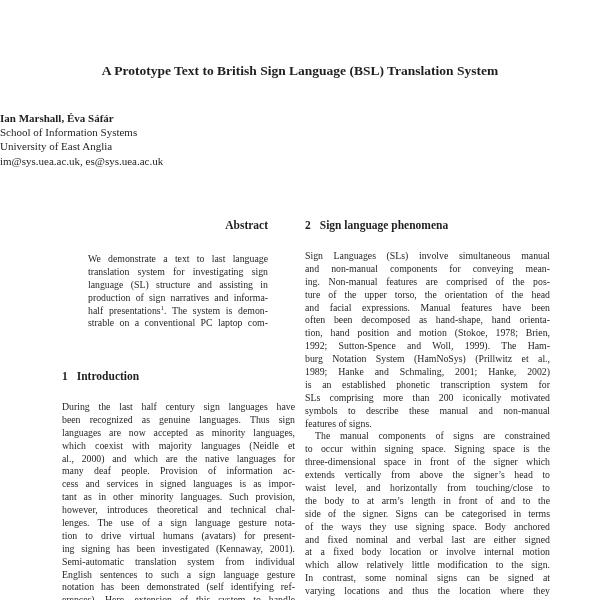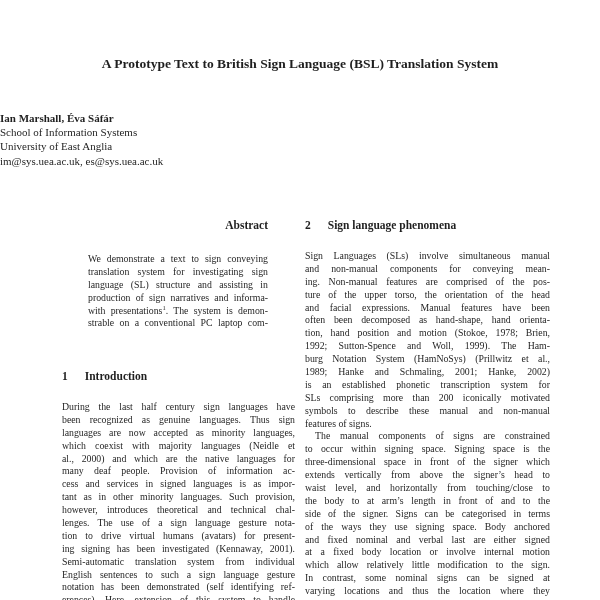--- a/index.html
+++ b/index.html
@@ -7,21 +7,21 @@
     position: relative;
     width: 600px;
     height: 600px;
     background: #ffffff;
     color: #1f1f1f;
     font-family: "Liberation Serif", serif;
     overflow: hidden;
   }
   .paper-title {
     position: absolute;
-    top: 56px;
+    top: 63px;
     left: 0;
     width: 600px;
     text-align: center;
     font-weight: bold;
     font-size: 13.5px;
     line-height: 16px;
   }
   .author-block {
     position: absolute;
     top: 111px;
@@ -32,21 +32,21 @@
     line-height: 14.2px;
   }
   .author-name { font-weight: bold; }
   .col-head {
     position: absolute;
     font-weight: bold;
     font-size: 11.5px;
     white-space: nowrap;
   }
   .head-num { display: inline-block; }
-  .head-title { display: inline-block; margin-left: 17px; }
+  .head-title { display: inline-block; margin-left: 9px; }
   .abstract-head {
     position: absolute;
     left: 88px;
     width: 180px;
     top: 219px;
     text-align: right;
     font-weight: bold;
     font-size: 11.5px;
   }
   .textblock {
@@ -85,25 +85,25 @@
   <div class="author-block">
     <div class="author-name">Ian Marshall, Éva Sáfár</div>
     <div>School of Information Systems</div>
     <div>University of East Anglia</div>
     <div>im@sys.uea.ac.uk, es@sys.uea.ac.uk</div>
   </div>
 
   <div class="abstract-head">Abstract</div>
 
   <div class="textblock abstract-body">
-      <div class="line">We demonstrate a text to sign conveying</div>
+      <div class="line">We demonstrate a text to last language</div>
       <div class="line">translation system for investigating sign</div>
       <div class="line">language (SL) structure and assisting in</div>
       <div class="line">production of sign narratives and informa-</div>
-      <div class="line"><span>with presentations</span><sup>1</sup><span>. The system is demon-</span></div>
+      <div class="line"><span>half presentations</span><sup>1</sup><span>. The system is demon-</span></div>
       <div class="line">strable on a conventional PC laptop com-</div>
     </div>
 
   <div class="col-head intro-head">
     <span class="head-num">1</span><span class="head-title">Introduction</span>
   </div>
 
   <div class="textblock intro-body">
       <div class="line">During the last half century sign languages have</div>
       <div class="line">been recognized as genuine languages.  Thus sign</div>

